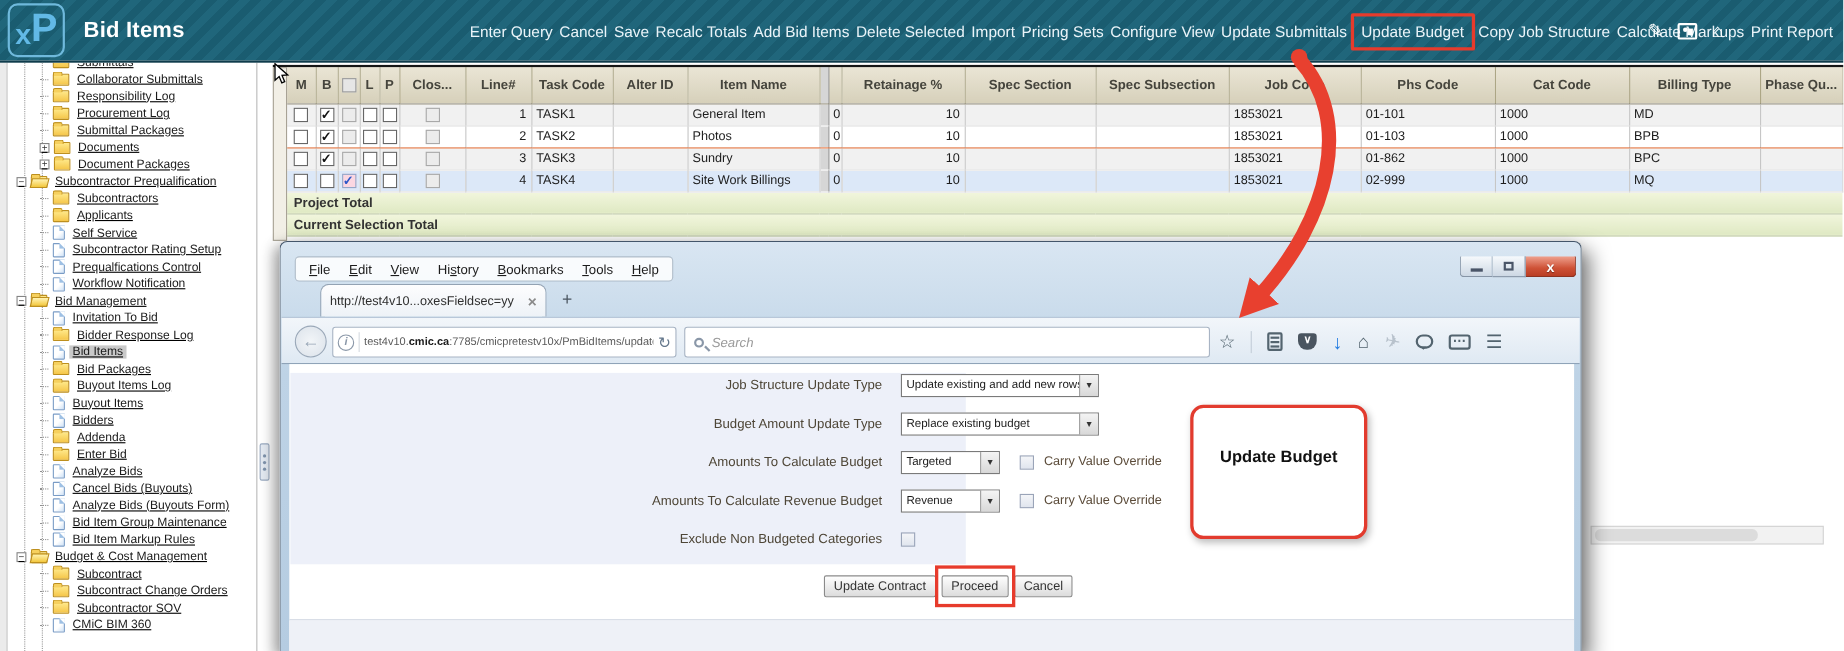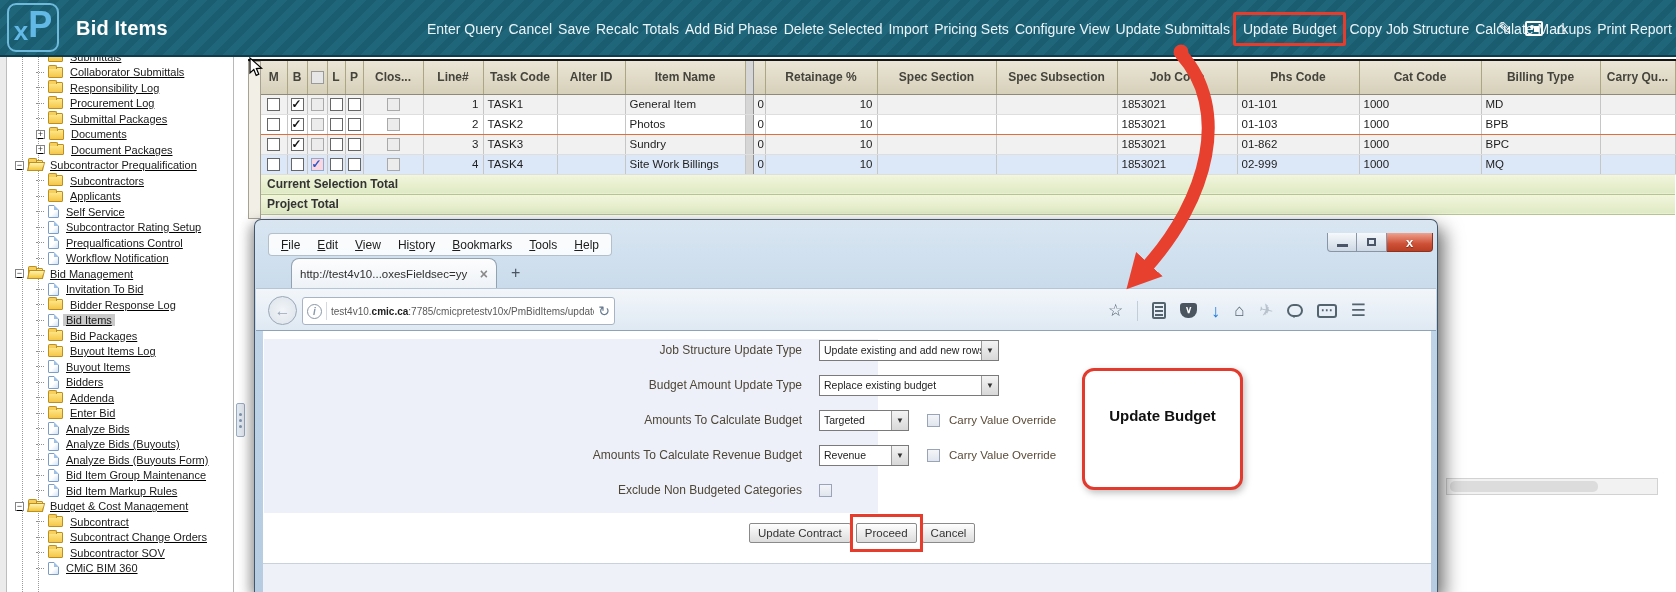--- a/index.html
+++ b/index.html
@@ -180,21 +180,21 @@
     <div class="logo">
       <span class="lx">x</span>
         <span class="lp">P</span>
     </div>
     <div class="app-title">Bid Items</div>
     <div class="toolbar">
       <span class="titem">Enter Query</span>
       <span class="titem">Cancel</span>
       <span class="titem">Save</span>
       <span class="titem">Recalc Totals</span>
-      <span class="titem">Add Bid Phase</span>
+      <span class="titem">Add Bid Items</span>
       <span class="titem">Delete Selected</span>
       <span class="titem">Import</span>
       <span class="titem">Pricing Sets</span>
       <span class="titem">Configure View</span>
       <span class="titem">Update Submittals</span>
       <span class="titem hl">Update Budget</span>
       <span class="titem">Copy Job Structure</span>
       <span class="titem">Calculate Markups</span>
       <span class="titem">Print Report</span>
     </div>
@@ -330,21 +330,21 @@
         <span class="tlabel">Enter Bid</span>
       </div>
       <div class="trow lvl2">
         <span class="conn"></span>
         <span class="tico file"></span>
         <span class="tlabel">Analyze Bids</span>
       </div>
       <div class="trow lvl2">
         <span class="conn"></span>
         <span class="tico file"></span>
-        <span class="tlabel">Analyze Bids (Buyouts)</span>
+        <span class="tlabel">Cancel Bids (Buyouts)</span>
       </div>
       <div class="trow lvl2">
         <span class="conn"></span>
         <span class="tico file"></span>
         <span class="tlabel">Analyze Bids (Buyouts Form)</span>
       </div>
       <div class="trow lvl2">
         <span class="conn"></span>
         <span class="tico file"></span>
         <span class="tlabel">Bid Item Group Maintenance</span>
@@ -430,21 +430,21 @@
             <th>Item Name</th>
             <th class="divcol"></th>
             <th></th>
             <th>Retainage %</th>
             <th>Spec Section</th>
             <th>Spec Subsection</th>
             <th>Job Code</th>
             <th>Phs Code</th>
             <th>Cat Code</th>
             <th>Billing Type</th>
-            <th>Carry Qu...</th>
+            <th>Phase Qu...</th>
           </tr>
         </thead>
       <tbody id="grid-body">
           <tr class="stripe">
             <td class="cbcell"><span class="cb"></span></td>
             <td class="cbcell"><span class="cb checked"></span></td>
             <td class="cbcell"><span class="cb disabled"></span></td>
             <td class="cbcell"><span class="cb"></span></td>
             <td class="cbcell"><span class="cb"></span></td>
             <td class="cbcell"><span class="cb disabled"></span></td>
@@ -523,24 +523,24 @@
             <td class="num">10</td>
             <td></td>
             <td></td>
             <td>1853021</td>
             <td>02-999</td>
             <td>1000</td>
             <td>MQ</td>
             <td></td>
           </tr>
           <tr class="total">
-            <td colspan="20">Current Selection Total</td>
+            <td colspan="20">Project Total</td>
           </tr>
           <tr class="total">
-            <td colspan="20">Project Total</td>
+            <td colspan="20">Current Selection Total</td>
           </tr>
         </tbody>
     </table>
   </div>
   <div class="hscroll">
     <div class="hthumb"></div>
   </div>
 
   <div class="ffwin">
     <div class="menubar" id="ff-menubar">
@@ -568,20 +568,24 @@
       <span class="tabclose">×</span>
     </div>
     <span class="newtab">+</span>
     <div class="navbar">
       <span class="backbtn">←</span>
       <div class="urlfield">
         <span class="iinfo">i</span>
         <span class="urlsep"></span>
         <span class="urltext"><span>test4v10.</span><b>cmic.ca</b><span>:7785/cmicpretestv10x/PmBidItems/updateBudge</span></span>
         <span class="reload">↻</span>
+      </div>
+      <div class="searchfield">
+        <span class="mag"></span>
+        <span class="searchph">Search</span>
       </div>
       <div class="navicons">
         <span class="nico">☆</span>
         <span class="nsep"></span>
         <span class="nico clip"></span>
         <span class="nico pocket">∨</span>
         <span class="nico down">↓</span>
         <span class="nico">⌂</span>
         <span class="nico plane">✈</span>
         <span class="nico bubble"></span>

